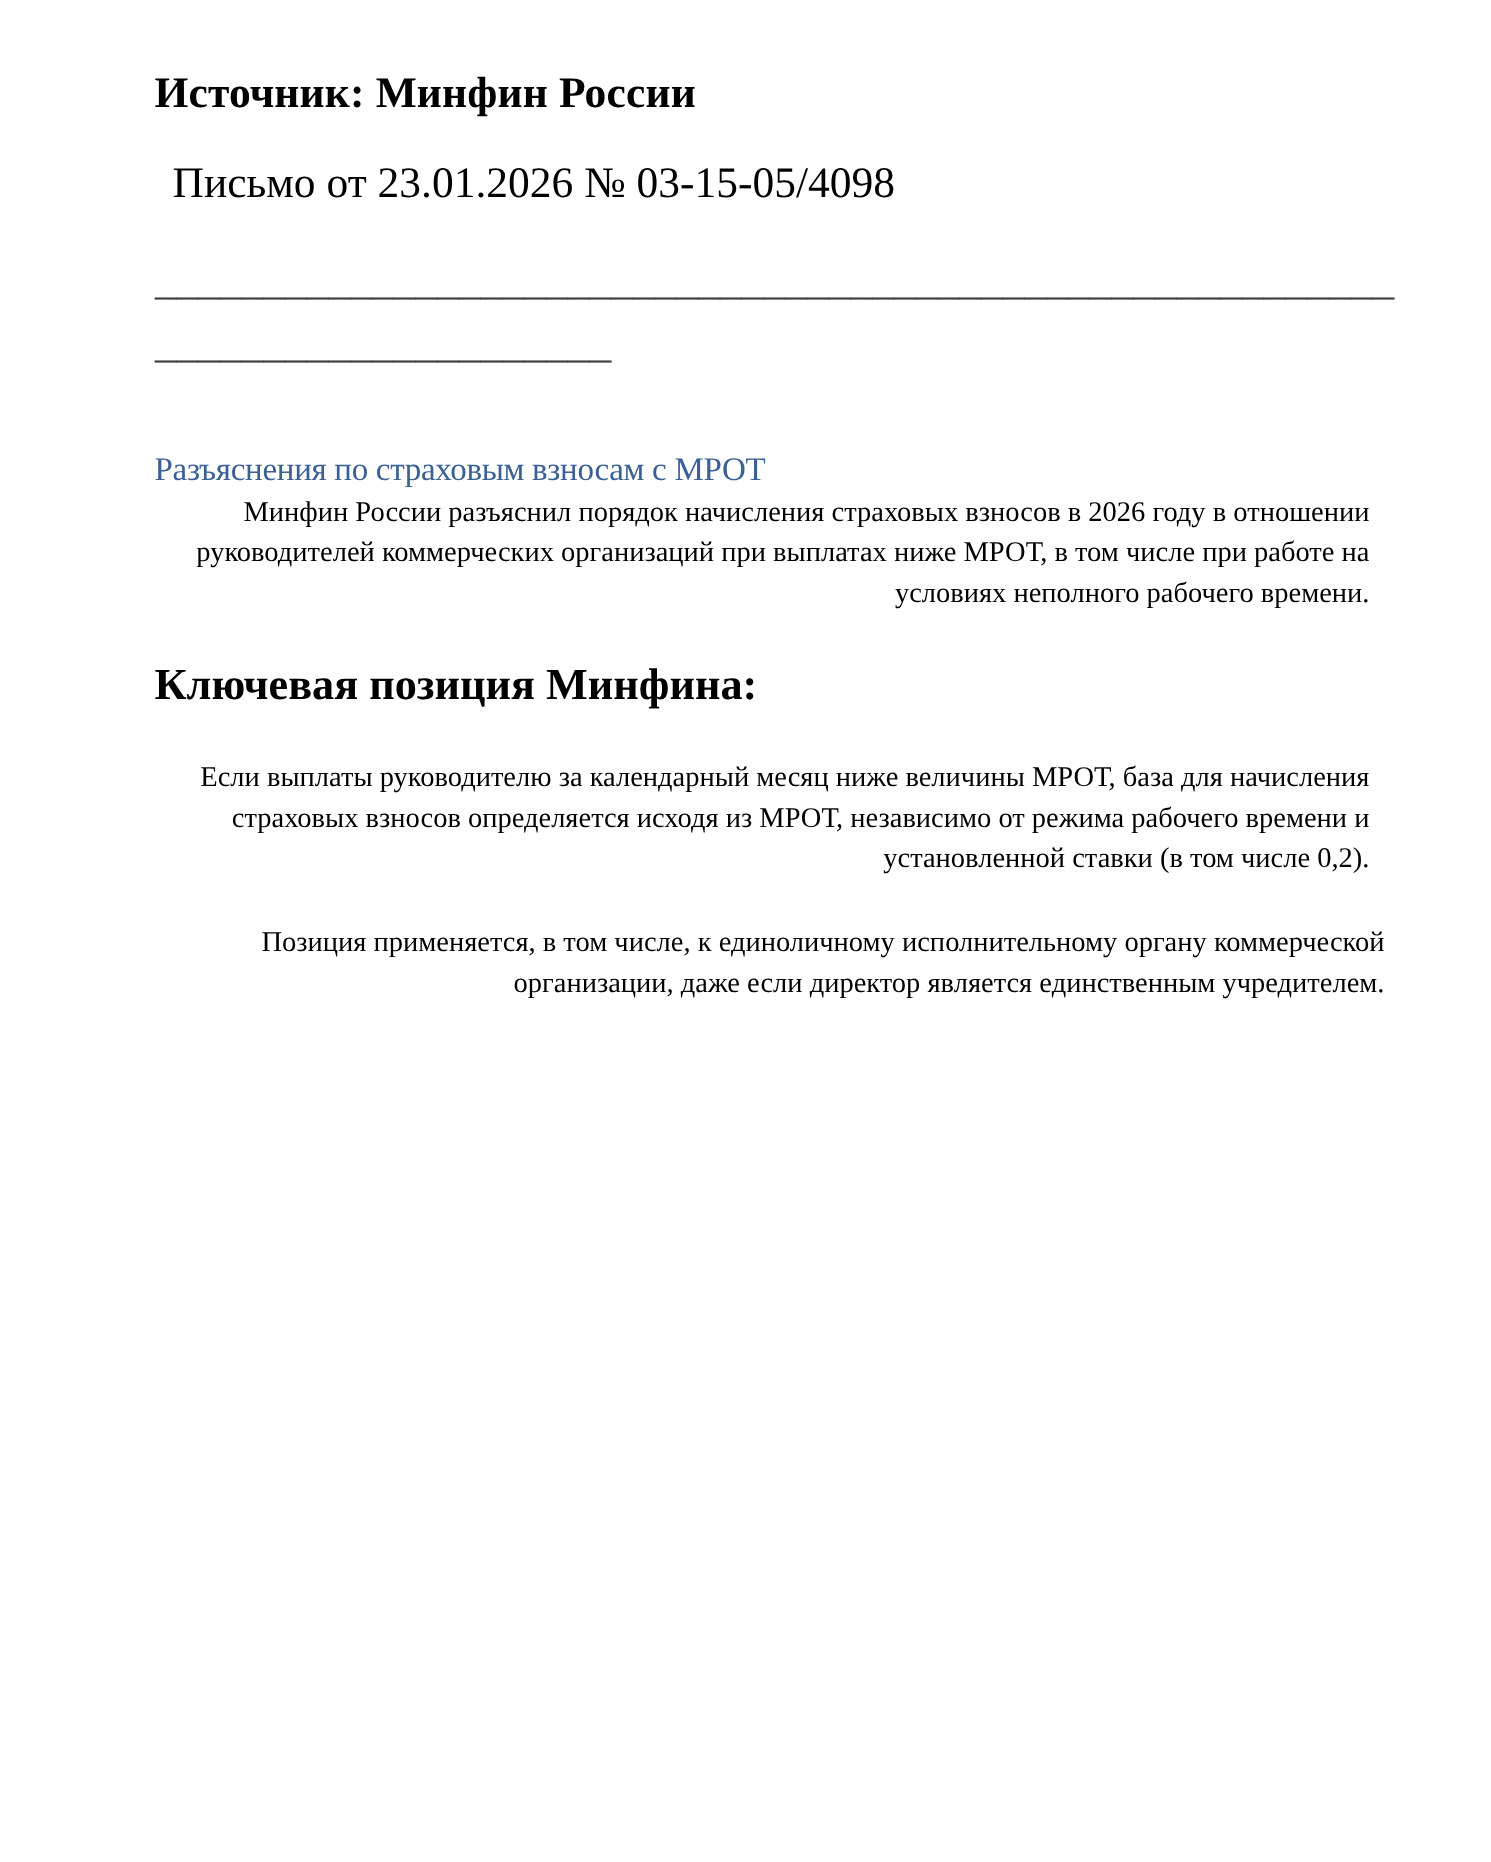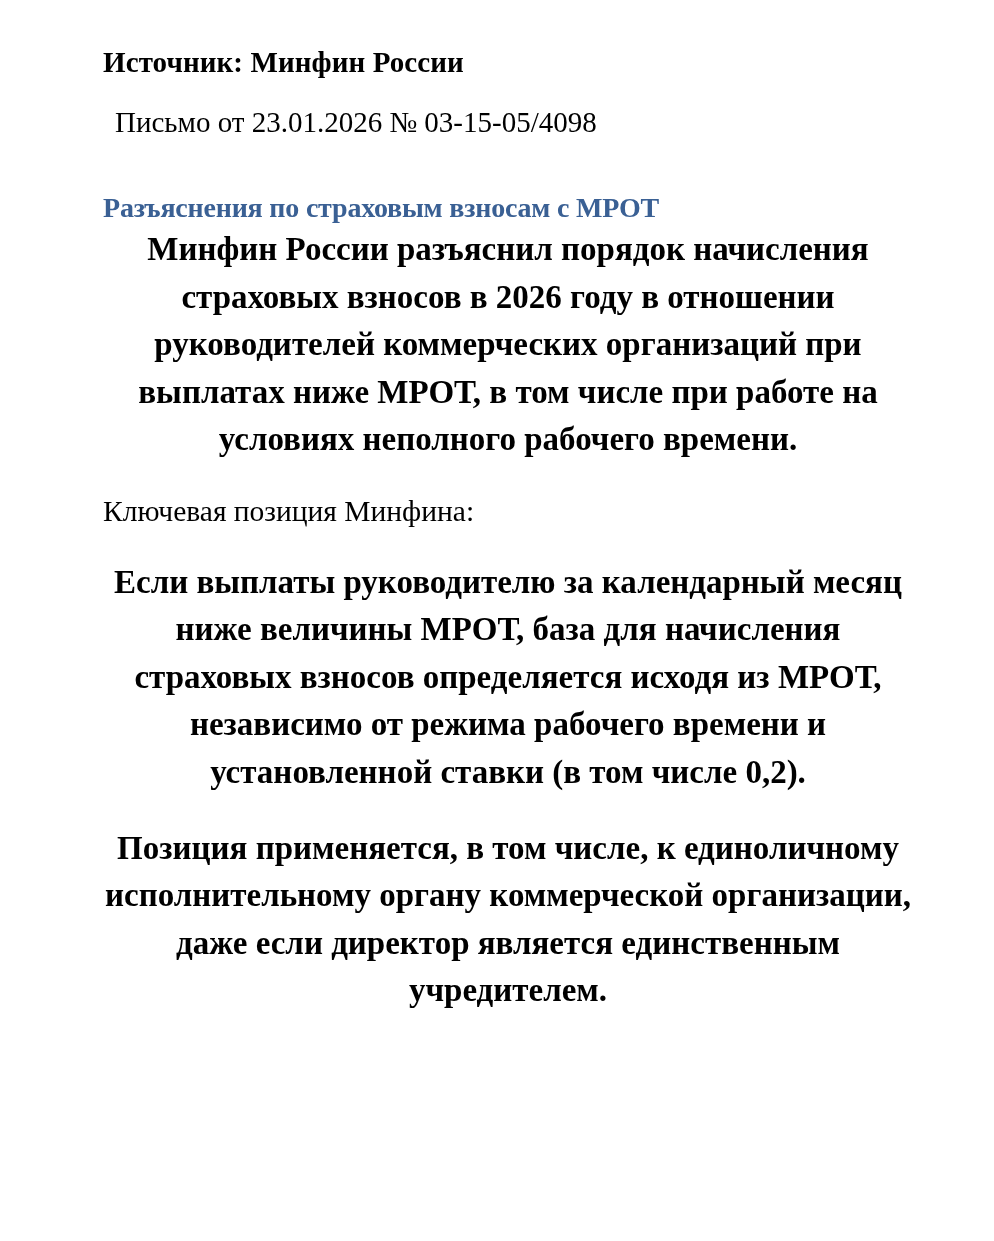--- a/index.html
+++ b/index.html
@@ -69,65 +69,67 @@
     white-space: normal;
     font-family: "Liberation Serif", "DejaVu Serif", serif;
   }
 
   
   .article {
     margin-top: 50px;
   }
 
   .article-title {
-    font-size: 28px;
-    font-weight: bold;
+    font-size: 22px;
+    font-weight: normal;
     line-height: 1.18;
     margin: 0 0 2px 0;
     white-space: nowrap;
     letter-spacing: -0.2px;
   }
 
   .body-paragraph {
-    font-size: 33px;
-    font-weight: bold;
+    font-size: 19px;
+    font-weight: normal;
     line-height: 1.44;
     margin: 0 0 28px 0;
     max-width: 810px;
-    text-align: center;
+    text-align: right;
   }
 
   .body-paragraph.tight-top {
     margin-top: 0;
   }
 
   .sub-heading {
     font-size: 29.5px;
-    font-weight: normal;
+    font-weight: bold;
     line-height: 1.32;
     margin: 0 0 28px 0;
     white-space: nowrap;
   }
 
   .body-paragraph:last-child {
     margin-bottom: 0;
+    margin-left: 10px;
   }
 </style>
 </head>
 <body style="background: rgb(255, 255, 255); color: rgb(0, 0, 0);">
 
 <div class="page">
 
   <div class="doc-header">
     <p class="source-line">Источник: Минфин России</p>
 
     <p class="letter-line">Письмо от 23.01.2026 № 03-15-05/4098</p>
 
   </div>
 
+  <div class="divider-block" style="color: rgb(63, 63, 63);">______________________________________________________________________________</div>
 
   <div class="article">
 
     <h1 class="article-title" style="color: rgb(58, 96, 148);">Разъяснения по страховым взносам с МРОТ</h1>
 
     <p class="body-paragraph tight-top">Минфин России разъяснил порядок начисления страховых взносов в 2026 году в отношении руководителей коммерческих организаций при выплатах ниже МРОТ, в том числе при работе на условиях неполного рабочего времени.</p>
 
     <h2 class="sub-heading">Ключевая позиция Минфина:</h2>
 
     <p class="body-paragraph">Если выплаты руководителю за календарный месяц ниже величины МРОТ, база для начисления страховых взносов определяется исходя из МРОТ, независимо от режима рабочего времени и установленной ставки (в том числе 0,2).</p>

